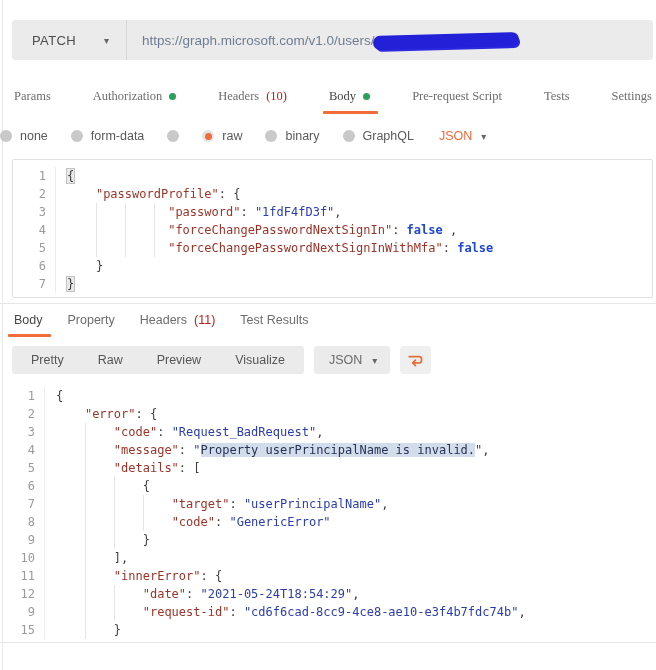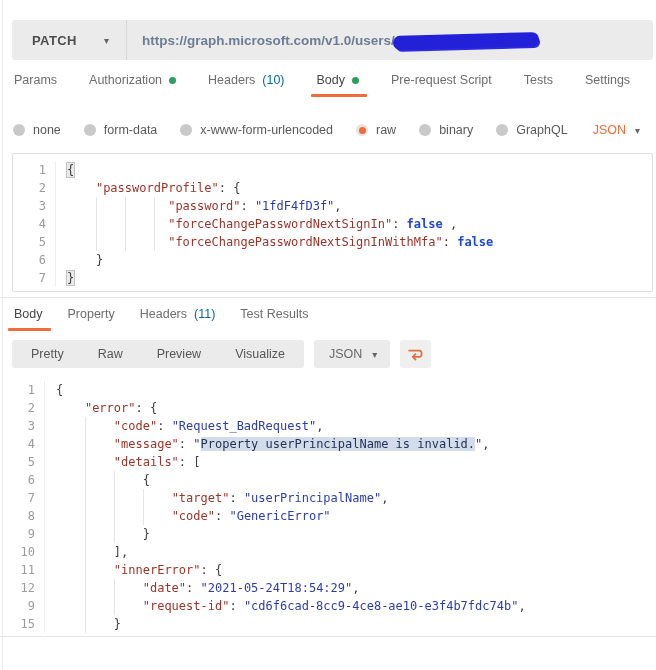--- a/index.html
+++ b/index.html
@@ -7,54 +7,54 @@
   body {
     width:656px; height:670px; overflow:hidden; position:relative;
     font-family:"Liberation Sans","DejaVu Sans",sans-serif;
     -webkit-font-smoothing:antialiased;
   }
   .leftline { position:absolute; left:2px; top:0; bottom:0; width:1px; background:#e9e9e9; }
 
   
   .urlbar {
     margin:20px 3px 0 12px; height:40px; background:#ebebeb; border-radius:3px;
-    display:flex; align-items:stretch;font-weight:bold;
+    display:flex; align-items:stretch;
   }
   .method {
     width:115px; display:flex; align-items:center; justify-content:space-between;
     padding:0 17px 0 20px; border-right:1px solid #d7d7d7; cursor:pointer;
   }
   .method .mlabel { font-size:13px; color:#4d4d4d; letter-spacing:.4px; }
   .caret { font-size:10px; color:#666; }
   .urlfield { flex:1; display:flex; align-items:center; padding-left:15px; overflow:hidden; }
   .urltext { font-size:13.5px; color:#6e7d94; white-space:nowrap; }
   .redact {
     display:inline-block; width:146px; height:14px; margin-left:-2px; margin-top:2px;
     background:#2221d8; border-radius:8px; transform:rotate(-1.6deg);
     box-shadow:2px 3px 0 -1px #2a29e0;
   }
 
   
   .tabs { display:flex; align-items:flex-end; padding-left:14px; }
-  .tabs.req { margin-top:13px; gap:32px; }
+  .tabs.req { margin-top:29px; gap:42px;font-family:Liberation Serif, serif; }
   .tabs.resp { margin-top:9px; gap:25px; }
   .tab {
     position:relative; display:flex; align-items:center; gap:7px;
     font-size:12.5px; color:#6d6d6d; padding-bottom:10px; cursor:pointer; white-space:nowrap;
   }
   .tab.active { color:#464646; }
   .tab.active::after {
     content:""; position:absolute; left:-6px; right:-8px; bottom:0; height:3px;
     background:#f26b3b; border-radius:1px;
   }
   .dot { width:7px; height:7px; border-radius:50%; background:#2ba05a; }
-  .cnt { color:#0369a1; }
-
-  
-  .radiorow { margin-top:18px; height:30px; display:flex; align-items:center; padding-left:13px; gap:23px; }
+  .cnt { color:#b91c1c; }
+
+  
+  .radiorow { margin-top:7px; height:30px; display:flex; align-items:center; gap:23px; }
   .radio { display:flex; align-items:center; gap:8px; font-size:12.5px; color:#5a5a5a; cursor:pointer; }
   .rad { width:12px; height:12px; border-radius:50%; background:#c9c9c9; position:relative; }
   .radio.sel .rad { background:#e3e3e3; }
   .radio.sel .rad::after { content:""; position:absolute; inset:2.5px; border-radius:50%; background:#f26b3b; }
   .langsel { display:flex; align-items:center; gap:9px; cursor:pointer; margin-left:2px; }
   .langsel .ltext { font-size:12.5px; color:#f26b3b; }
 
   
   .editor {
     margin:8px 3px 0 12px; height:139px; border:1px solid #e0e0e0; border-radius:2px;
@@ -143,21 +143,20 @@
         <div class="radio">
           <span class="rad"></span>
           <span class="rlbl">none</span>
         </div>
         <div class="radio">
           <span class="rad"></span>
           <span class="rlbl">form-data</span>
         </div>
         <div class="radio">
           <span class="rad"></span>
-          <span class="rlbl">x-www-form-urlencoded</span>
         </div>
         <div class="radio sel">
           <span class="rad"></span>
           <span class="rlbl">raw</span>
         </div>
         <div class="radio">
           <span class="rad"></span>
           <span class="rlbl">binary</span>
         </div>
         <div class="radio">

